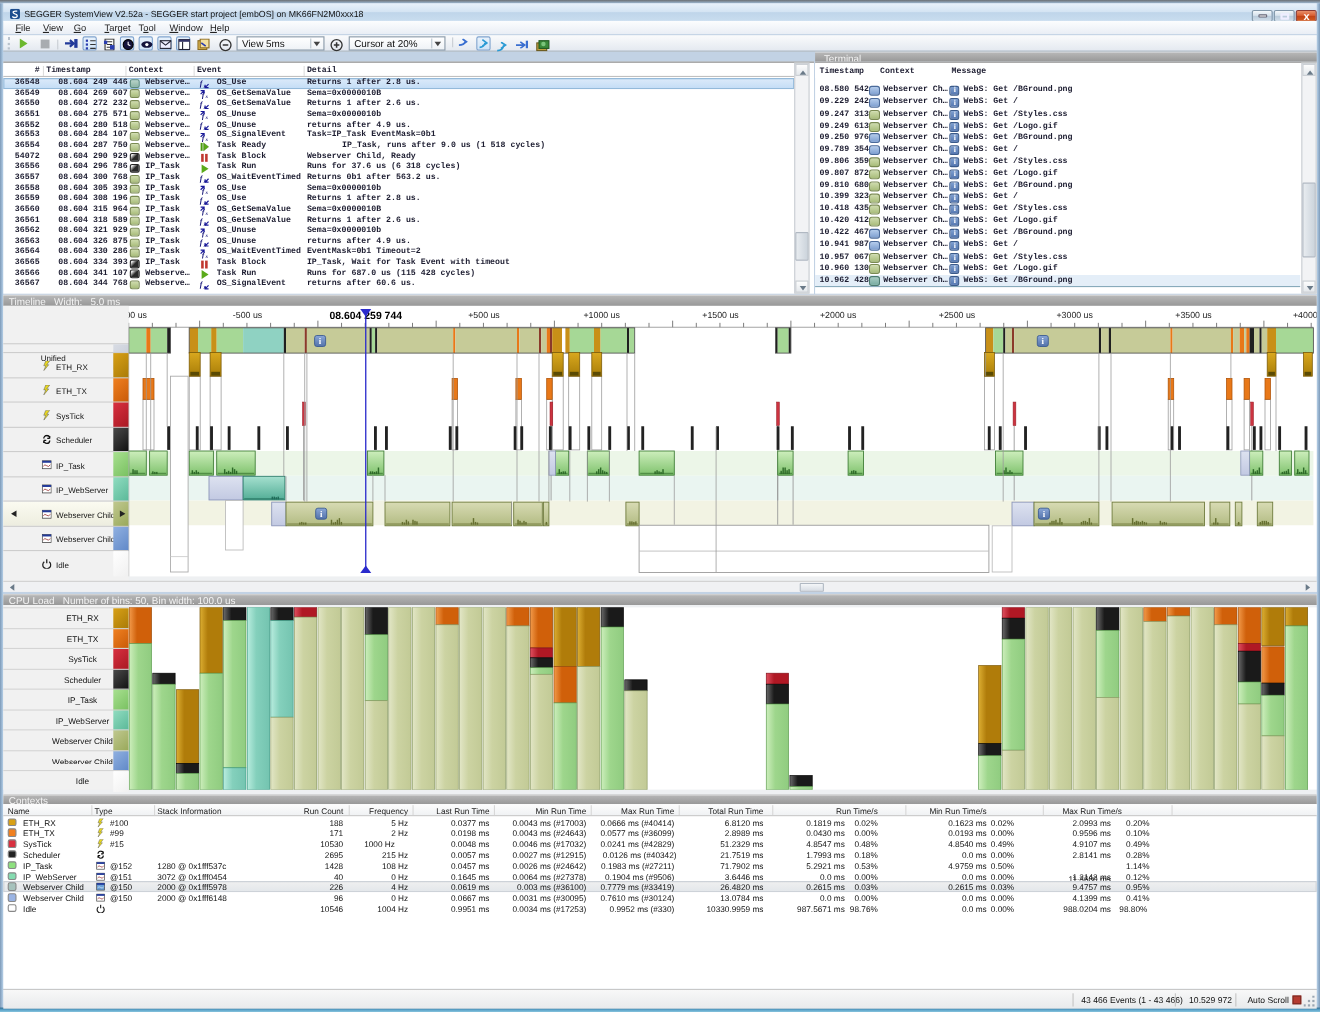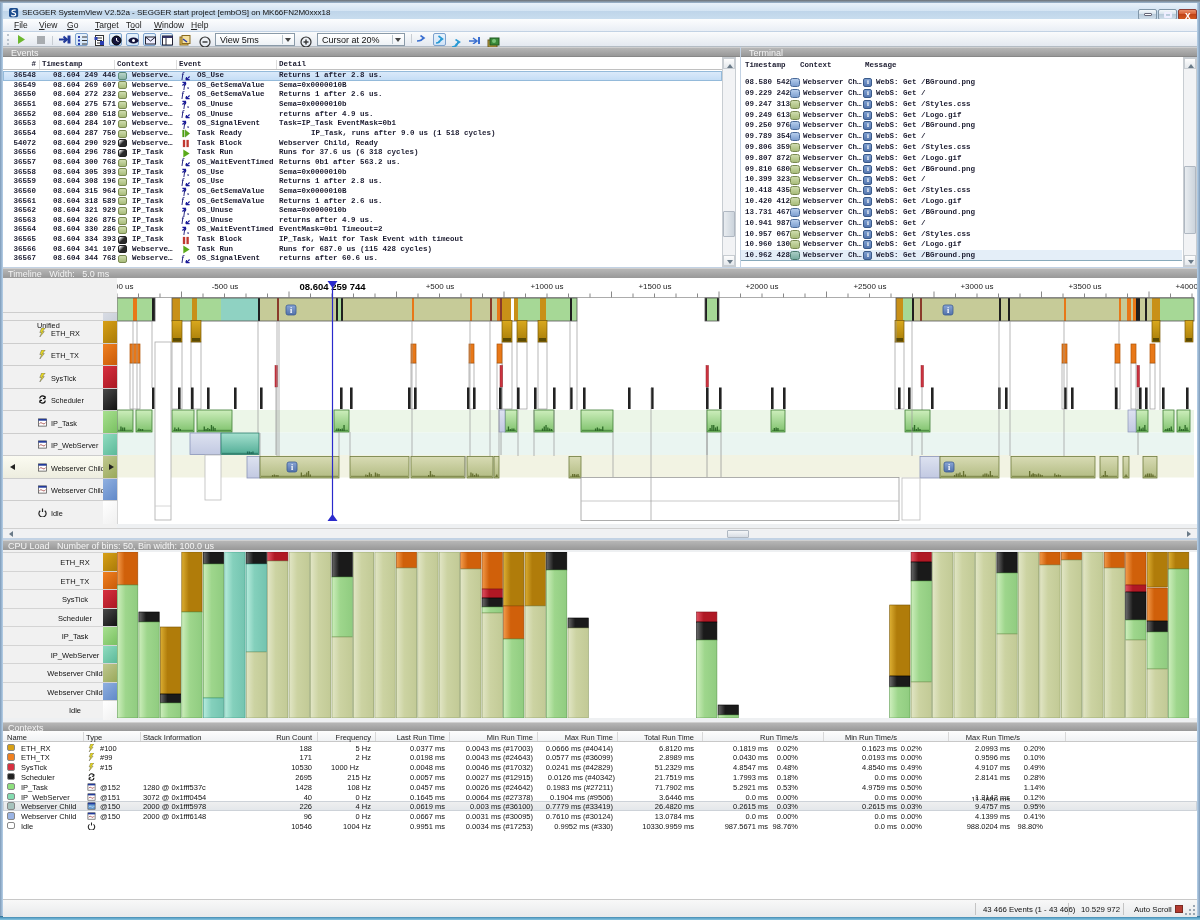--- a/index.html
+++ b/index.html
@@ -208,23 +208,20 @@
     <svg class="abs" style="left:466px;top:4px" width="12" height="8">
         <path d="M0 5 L7 5 M4 2 L8 5 L4 8" stroke="#3a6fd0" stroke-width="1.5" fill="none"></path>
         <rect x="9" y="1" width="2" height="7" fill="#3a6fd0"></rect>
       </svg>
     <div class="abs" style="left:484px;top:2px"><svg width="13" height="11">
           <rect x="1" y="3" width="9" height="7" fill="#c0a040" stroke="#6a5a20"></rect>
           <rect x="3" y="1" width="9" height="7" fill="#3a8a3a" stroke="#205a20"></rect>
           <circle cx="7" cy="4" r="2" fill="#7ac47a"></circle>
         </svg></div>
   </div>
-<div class="abs phdr" style="left:3px;top:47px;width:737px;height:9px;">
-      <span>Events</span>
-    </div>
 <div class="abs tpanel" style="left:3px;top:56px;width:737px;height:211px;border-top:1px solid #888;">
 <div class="abs" style="left:0;top:1px;width:719px;height:12px;background:#fff;border-bottom:1px solid #c0c0c0;">
         <span class="abs" style="right:686px;top:2px;">#</span>
         <span class="abs" style="left:39px;top:2px;">Timestamp</span>
         <span class="abs" style="left:114px;top:2px;">Context</span>
         <span class="abs" style="left:176px;top:2px;">Event</span>
         <span class="abs" style="left:276px;top:2px;">Detail</span>
         <i class="abs chd" style="left:36px"></i>
         <i class="abs chd" style="left:111px"></i>
         <i class="abs chd" style="left:173px"></i>
@@ -547,21 +544,21 @@
         <span class="abs" style="left:135px;">WebS: Get /Styles.css</span>
       </div>
 <div class="abs trow" style="top:139.0px;">
         <span class="abs" style="left:4px;">10.420 412</span>
         <i class="abs chip2 grn"></i>
         <span class="abs" style="left:62px;">Webserver Ch…</span>
         <i class="abs ichip"></i>
         <span class="abs" style="left:135px;">WebS: Get /Logo.gif</span>
       </div>
 <div class="abs trow" style="top:149.8px;">
-        <span class="abs" style="left:4px;">13.731 467</span>
+        <span class="abs" style="left:4px;">10.422 467</span>
         <i class="abs chip2 blue"></i>
         <span class="abs" style="left:62px;">Webserver Ch…</span>
         <i class="abs ichip"></i>
         <span class="abs" style="left:135px;">WebS: Get /BGround.png</span>
       </div>
 <div class="abs trow" style="top:160.7px;">
         <span class="abs" style="left:4px;">10.941 987</span>
         <i class="abs chip2 blue"></i>
         <span class="abs" style="left:62px;">Webserver Ch…</span>
         <i class="abs ichip"></i>

